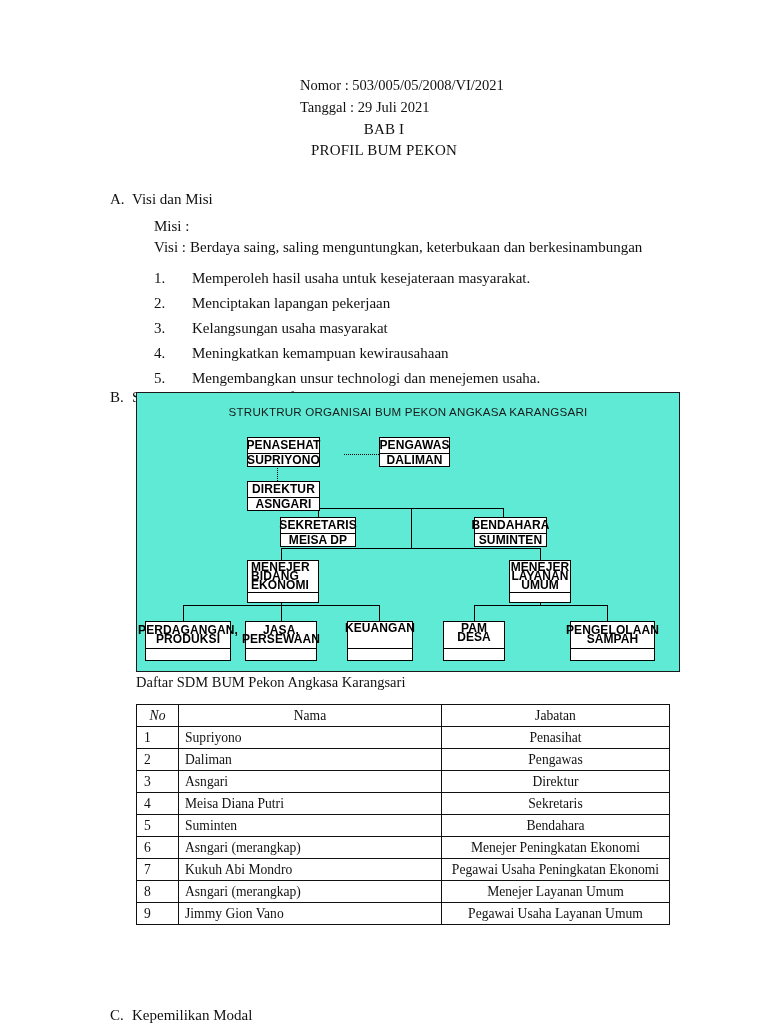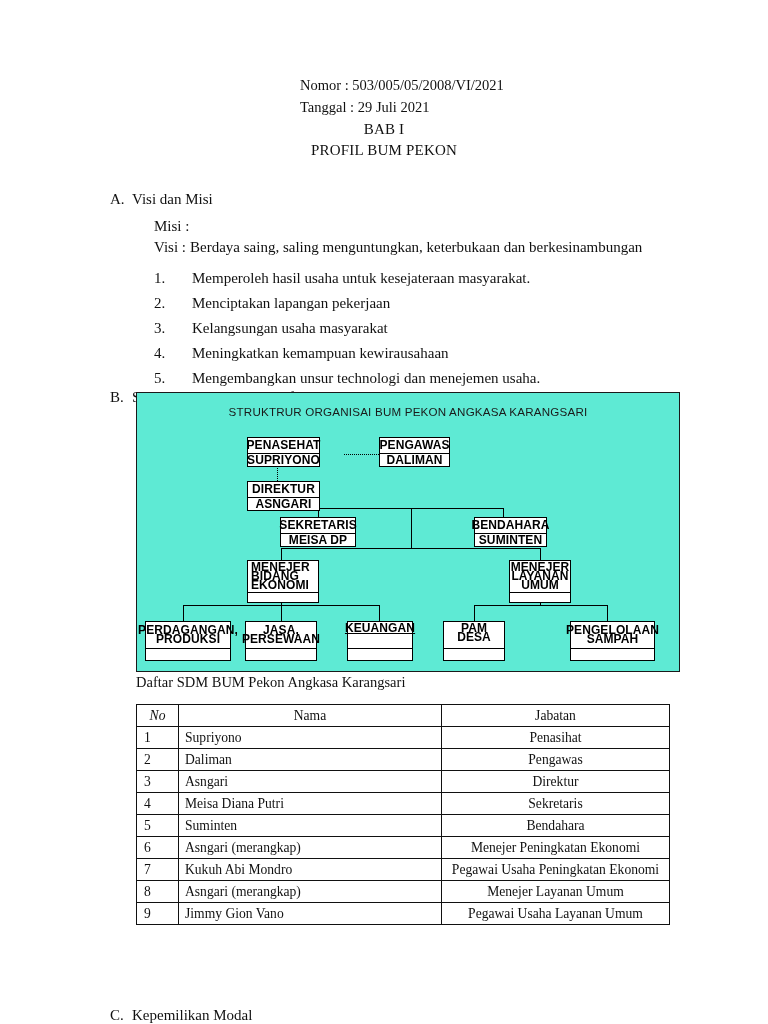--- a/index.html
+++ b/index.html
@@ -326,21 +326,21 @@
       <div class="cell-bot" style="height:14px;"></div>
     </div>
 
     <div class="node" style="left:108px; top:228px; width:72px; height:40px;">
       <div class="cell-top" style="height:26px;">
           <div>JASA,<br>PERSEWAAN</div>
         </div>
       <div class="cell-bot" style="height:14px;"></div>
     </div>
 
-    <div class="node" style="left:210px; top:228px; width:66px; height:40px;text-decoration:underline;">
+    <div class="node" style="left:210px; top:228px; width:66px; height:40px;">
       <div class="cell-top" style="height:26px; align-items:flex-start; padding-top:2px;">KEUANGAN</div>
       <div class="cell-bot" style="height:14px;"></div>
     </div>
 
     <div class="node" style="left:306px; top:228px; width:62px; height:40px;">
       <div class="cell-top" style="height:26px; align-items:flex-start; padding-top:2px;">PAM DESA</div>
       <div class="cell-bot" style="height:14px;"></div>
     </div>
 
     <div class="node" style="left:433px; top:228px; width:85px; height:40px;">

